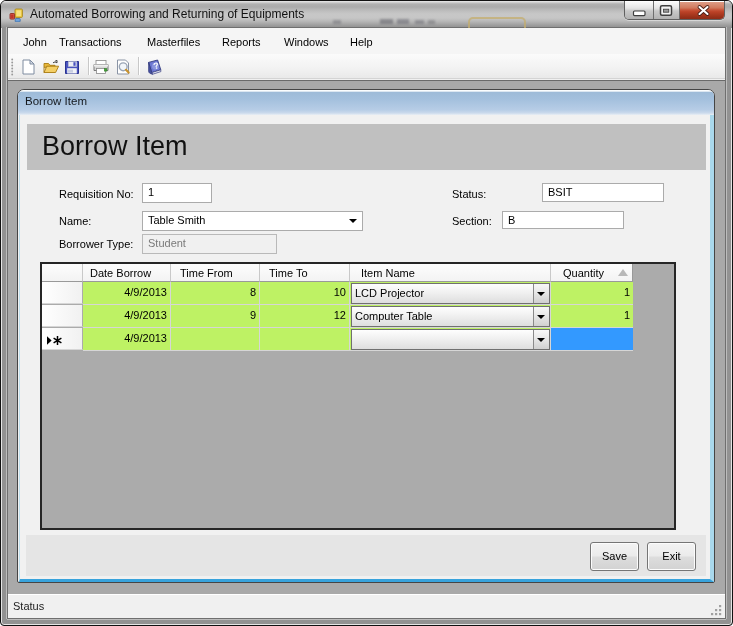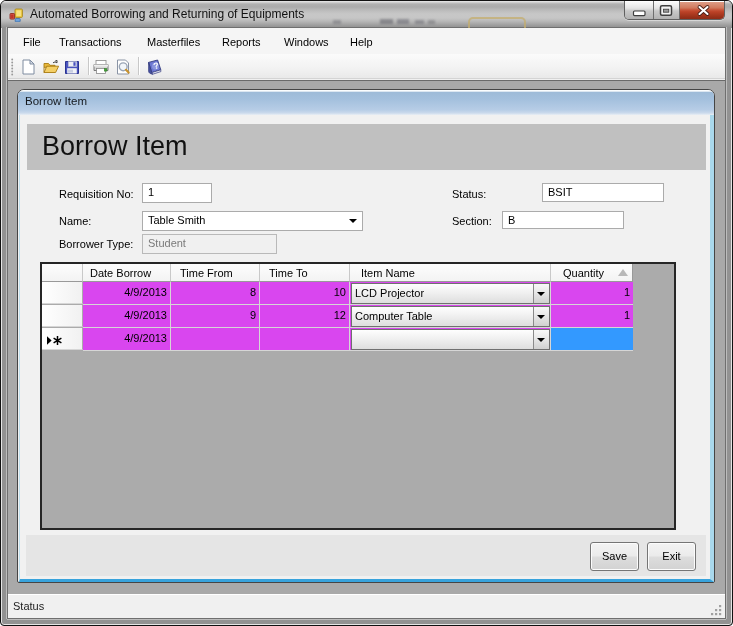--- a/index.html
+++ b/index.html
@@ -40,21 +40,21 @@
 #band{left:27px;top:124px;width:679px;height:46px;background:#C0C0C0;}
 #bandtext{left:42px;top:131px;font-size:27px;color:#111;}
 
 .fld{position:absolute;font-size:11px;color:#000;}
 .box{position:absolute;background:#fff;border:1px solid #ABABAB;font-size:11px;color:#000;line-height:17px;padding-left:5px;}
 
 #grid{left:40px;top:262px;width:636px;height:268px;background:#ABABAB;border:2px solid #262626;}
 .hcell{position:absolute;top:0;height:18px;background:linear-gradient(180deg,#FDFDFD 0,#F3F3F3 100%);border-right:1px solid #C9C9C9;border-bottom:1px solid #999;}
 .htext{position:absolute;top:3px;font-size:11px;color:#000;white-space:nowrap;}
 .rowh{position:absolute;left:0;width:41px;background:linear-gradient(90deg,#FFFFFF 0,#F1F1F1 100%);border-right:1px solid #ABABAB;border-bottom:1px solid #D6D6D6;}
-.cell{position:absolute;background:#d946ef;border-right:1px solid #D6D6D6;border-bottom:1px solid #D6D6D6;font-size:11px;color:#000;}
+.cell{position:absolute;background:#bef264;border-right:1px solid #D6D6D6;border-bottom:1px solid #D6D6D6;font-size:11px;color:#000;}
 .cr{text-align:right;padding-right:3px;padding-top:4px;}
 .combo{position:absolute;border:1px solid #707070;background:linear-gradient(180deg,#FEFEFE 0,#F2F2F2 40%,#DEDEDE 100%);}
 .combobtn{position:absolute;right:0;top:0;width:16px;height:100%;border-left:1px solid #8A8A8A;background:linear-gradient(180deg,#F8F8F8 0,#E6E6E6 50%,#D0D0D0 100%);}
 .arr{position:absolute;width:0;height:0;border-left:4px solid transparent;border-right:4px solid transparent;border-top:4px solid #000;}
 
 #bpanel{left:26px;top:535px;width:680px;height:41px;background:#E5E5E5;}
 .btn{position:absolute;width:49px;height:29px;border:1px solid #757575;border-radius:3px;
  background:linear-gradient(180deg,#F3F3F3 0,#EBEBEB 48%,#DDDDDD 52%,#D2D2D2 100%);
  font-size:11px;color:#000;text-align:center;line-height:27px;box-shadow:inset 0 0 0 1px #FCFCFC;}
 
@@ -90,21 +90,21 @@
     <svg class="abs" style="left:0;top:0;width:101px;height:18px" viewBox="0 0 101 18">
       <rect x="8.5" y="10" width="11.5" height="4.6" rx="1" fill="#fff" stroke="#3F3F3F" stroke-width="1.2"></rect>
       <rect x="35.5" y="4.7" width="11" height="9.6" rx="1.5" fill="#F2F2F2" stroke="#3F3F3F" stroke-width="1.5"></rect>
       <rect x="38.4" y="8.2" width="5.4" height="3" fill="#9A9A9A" stroke="#3A3A3A" stroke-width="0.8"></rect>
       <path d="M74.5 6 L82.5 13 M82.5 6 L74.5 13" stroke="#4A2018" stroke-width="3.8" stroke-linecap="round"></path>
       <path d="M74.5 6 L82.5 13 M82.5 6 L74.5 13" stroke="#fff" stroke-width="2.1" stroke-linecap="round"></path>
     </svg>
   </div>
 
   <div class="abs" id="menubar"></div>
-  <div class="mi" style="left:23px">File</div>
+  <div class="mi" style="left:23px">John</div>
   <div class="mi" style="left:59px">Transactions</div>
   <div class="mi" style="left:147px">Masterfiles</div>
   <div class="mi" style="left:222px">Reports</div>
   <div class="mi" style="left:284px">Windows</div>
   <div class="mi" style="left:350px">Help</div>
 
   <div class="abs" id="toolbar"></div>
   <svg class="abs" id="grip" viewBox="0 0 3 18" style="height:18px">
     <circle cx="1.2" cy="1.5" r="0.95" fill="#9a9a9a"></circle>
       <circle cx="1.2" cy="4.5" r="0.95" fill="#9a9a9a"></circle>

